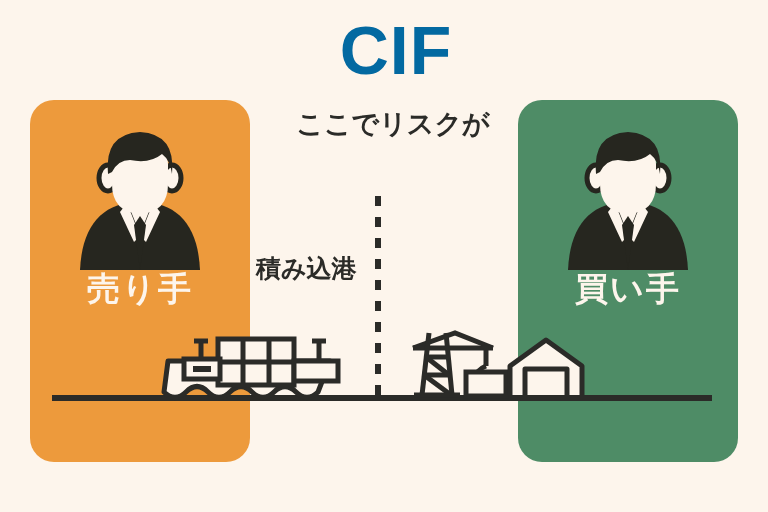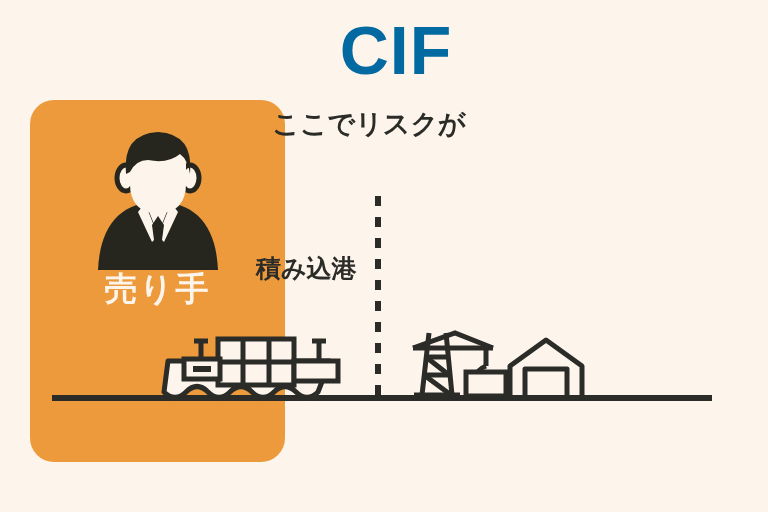--- a/index.html
+++ b/index.html
@@ -18,21 +18,21 @@
     position: relative;
     width: 768px;
     height: 512px;
     background: #fdf5ec;
   }
 
   
   .party-card {
     position: absolute;
     top: 100px;
-    width: 255px;
+    width: 220px;
     height: 362px;
     border-radius: 24px;
     overflow: hidden;
   }
   #seller-card {
     left: 30px;
     background: #ed9a3c;
   }
   #buyer-card {
     left: 518px;
@@ -74,21 +74,21 @@
     letter-spacing: 1px;
     line-height: 1;
     font-family: "Liberation Sans", sans-serif;
     padding-left: 12px;
   }
 
   
   #risk-note {
     position: absolute;
     top: 108px;
-    left: 224px;
+    left: 248px;
     width: 290px;
     text-align: center;
     color: #2b2b28;
     font-size: 27px;
     font-weight: bold;
     line-height: 1.22;
     letter-spacing: 0px;
   }
   #risk-note .risk-line {
     display: block;
@@ -141,20 +141,35 @@
       <ellipse cx="36" cy="48" rx="9" ry="13" fill="#fdf5ec" stroke="#26261f" stroke-width="5"></ellipse>
       <ellipse cx="100" cy="48" rx="9" ry="13" fill="#fdf5ec" stroke="#26261f" stroke-width="5"></ellipse>
 
       <path d="M40 34 Q40 10 68 10 Q96 10 96 34 L96 54 Q96 82 68 84 Q40 82 40 54 Z" fill="#fdf5ec"></path>
 
       <path d="M36 44 Q32 4 68 2 Q104 4 100 44 Q98 30 90 24 Q78 34 58 30 Q46 30 40 42 Z" fill="#26261f"></path>
     </svg>
     <div class="party-label">売り手</div>
   </div>
 
+  <div id="buyer-card" class="party-card">
+    <svg class="party-avatar" viewBox="0 0 136 140" aria-hidden="true">
+      <path d="M68 72 C 30 72, 10 96, 8 140 L128 140 C126 96, 106 72, 68 72 Z" fill="#26261f"></path>
+      <path d="M56 74 L68 104 L80 74 L74 70 L62 70 Z" fill="#fdf5ec"></path>
+      <path d="M55 73 L68 106 L62 112 L48 82 Z" fill="#fdf5ec"></path>
+      <path d="M81 73 L68 106 L74 112 L88 82 Z" fill="#fdf5ec"></path>
+      <path d="M68 86 L62 95 L68 140 L74 95 Z" fill="#26261f"></path>
+      <path d="M54 52 L54 78 Q68 90 82 78 L82 52 Z" fill="#fdf5ec"></path>
+      <ellipse cx="36" cy="48" rx="9" ry="13" fill="#fdf5ec" stroke="#26261f" stroke-width="5"></ellipse>
+      <ellipse cx="100" cy="48" rx="9" ry="13" fill="#fdf5ec" stroke="#26261f" stroke-width="5"></ellipse>
+      <path d="M40 34 Q40 10 68 10 Q96 10 96 34 L96 54 Q96 82 68 84 Q40 82 40 54 Z" fill="#fdf5ec"></path>
+      <path d="M36 44 Q32 4 68 2 Q104 4 100 44 Q98 30 90 24 Q78 34 58 30 Q46 30 40 42 Z" fill="#26261f"></path>
+    </svg>
+    <div class="party-label">買い手</div>
+  </div>
 
   <svg id="scene" viewBox="0 0 768 512" aria-hidden="true">
 
     <line x1="52" y1="398" x2="712" y2="398" stroke="#2b2b28" stroke-width="6" stroke-linecap="butt"></line>
 
     <g>
 
       <path d="M168 361
                L330 361
                L318 392

